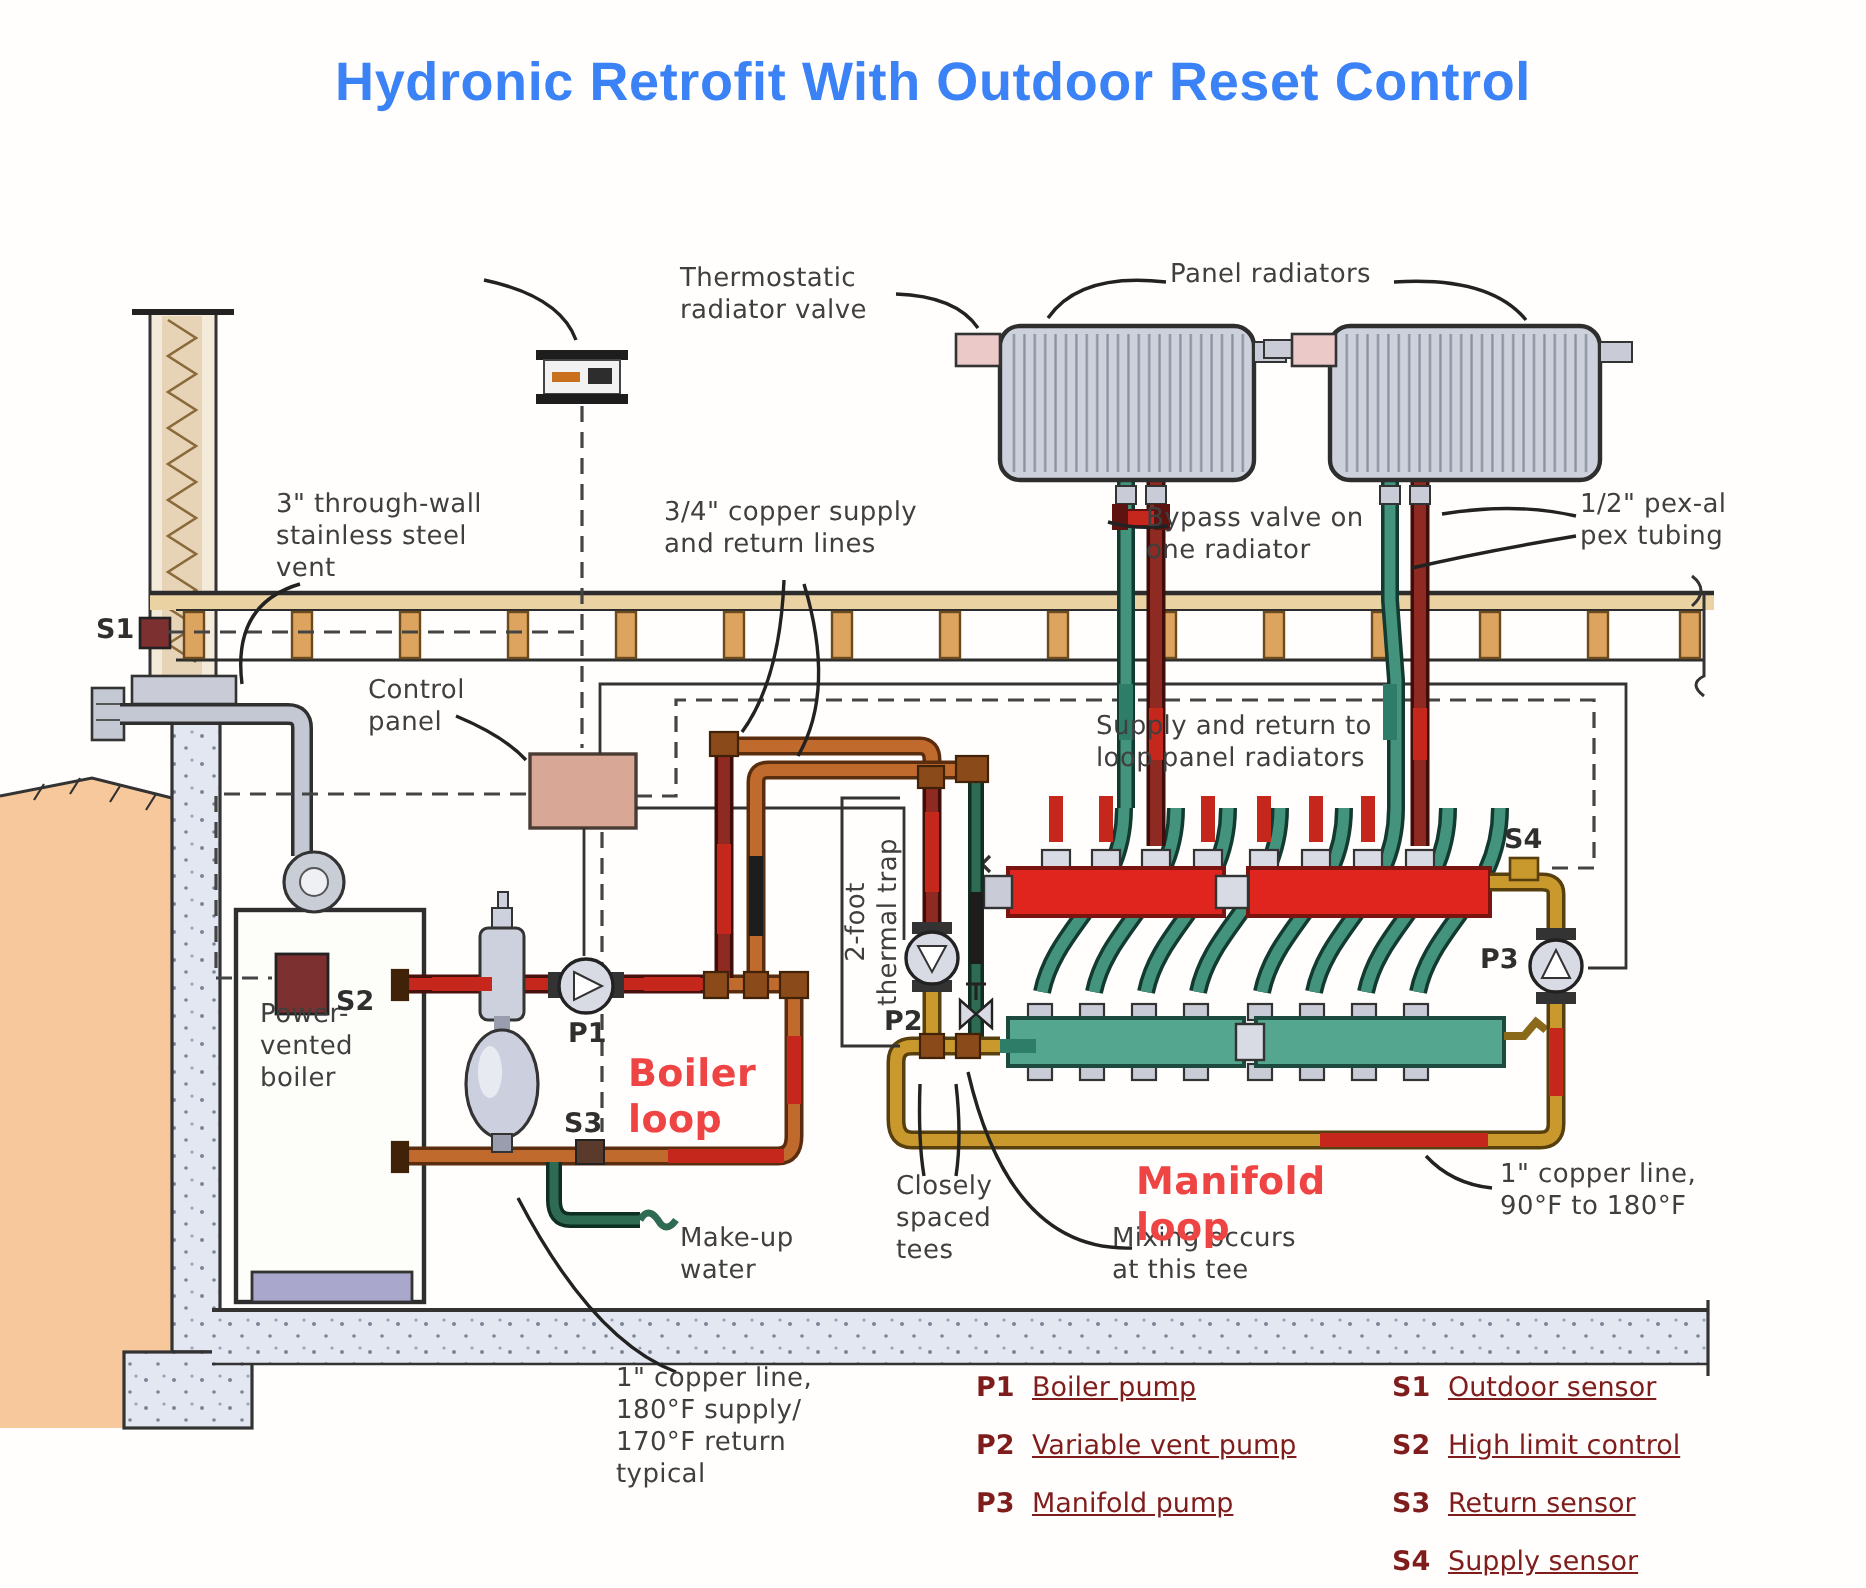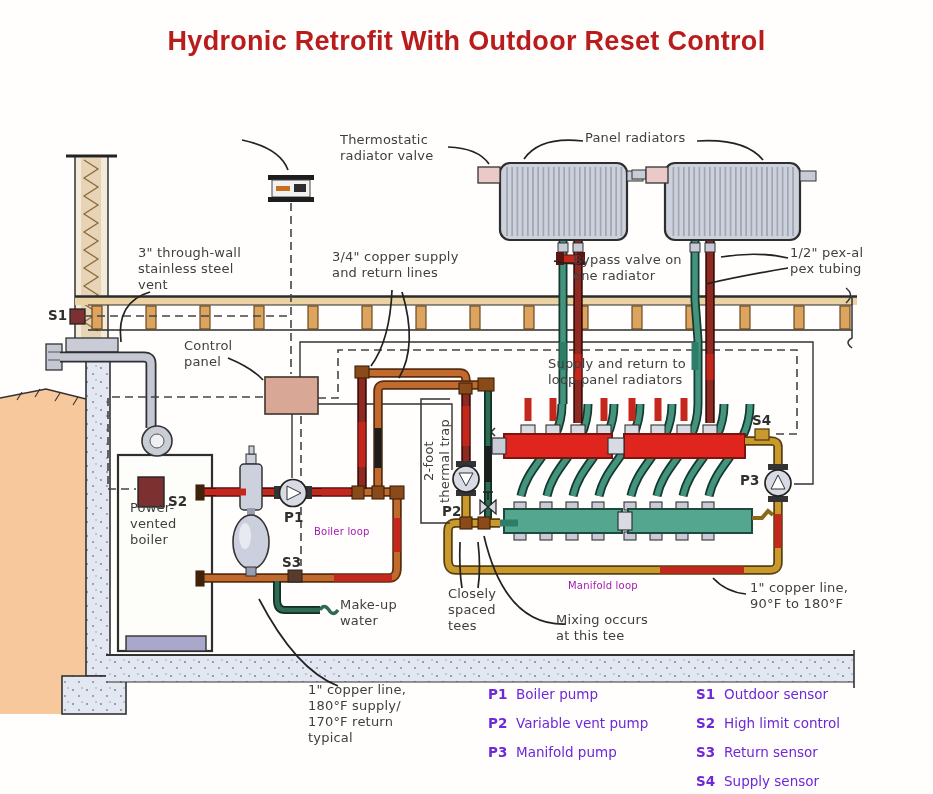--- a/index.html
+++ b/index.html
@@ -1,27 +1,27 @@
 <!DOCTYPE html>
 <html><head>
 <meta charset="utf-8">
 <style>
   html,body{margin:0;padding:0;background:#fff;}
   #stage{position:relative;width:933px;height:794px;background:#fffefc;overflow:hidden;
          font-family:"DejaVu Sans",sans-serif;}
   #title{position:absolute;top:8px;left:0;width:933px;text-align:center;
          font-family:"Liberation Sans",sans-serif;font-weight:bold;font-size:27px;
-         color:#b91c1c;letter-spacing:.3px;}
+         color:#3b82f6;letter-spacing:.3px;}
   svg{position:absolute;top:0;left:0;}
   .lbl{position:absolute;font-size:13px;line-height:1.22;color:#3f3f3f;
        white-space:pre-line;letter-spacing:.2px;}
-  .bold{font-weight:normal;font-size:10px;color:#a21caf;}
+  .bold{font-weight:bold;font-size:19px;color:#ef4444;}
   .tag{position:absolute;font-size:13.5px;font-weight:bold;color:#2f2f2f;}
   .rot{transform:rotate(-90deg);text-align:center;}
-  .lrow{position:absolute;font-size:13.5px;color:#6d28d9;}
+  .lrow{position:absolute;font-size:13.5px;color:#7f1d1d;text-decoration:underline;}
   .lrow .k{font-weight:bold;display:inline-block;width:28px;}
   
   path,line{fill:none;}
   .j{stroke-linejoin:round;}
   .copu{stroke:#5a2d0f;stroke-width:9.5;} .cop{stroke:#c06a2e;stroke-width:6;}
   .golu{stroke:#58400e;stroke-width:9.5;} .gol{stroke:#c9992e;stroke-width:6;}
   .redu{stroke:#4a100c;stroke-width:9.5;} .red{stroke:#c5271c;stroke-width:6;}
   .dru{stroke:#3f0e0a;stroke-width:9.5;}  .dr{stroke:#8e2a22;stroke-width:6;}
   .teau{stroke:#123a30;stroke-width:9;}   .tea{stroke:#44937d;stroke-width:5.5;}
   .gru{stroke:#0f2f24;stroke-width:8;}    .gr{stroke:#2f6a52;stroke-width:4.5;}
@@ -385,21 +385,21 @@
   <div class="lbl" style="left:184px;top:338px;width:70px">Control
 panel</div>
   <div class="lbl" style="left:548px;top:356px;width:170px">Supply and return to
 loop panel radiators</div>
   <div class="lbl rot" style="left:378px;top:444px;width:120px;height:34px">2-foot
 thermal trap</div>
   <div class="lbl bold" style="left:314px;top:526px;width:100px">Boiler loop</div>
   <div class="lbl" style="left:130px;top:500px;width:75px">Power-
 vented
 boiler</div>
-  <div class="lbl" style="left:340px;top:597px;width:80px">Make-up
+  <div class="lbl" style="left:340px;top:612px;width:80px">Make-up
 water</div>
   <div class="lbl" style="left:448px;top:586px;width:70px">Closely
 spaced
 tees</div>
   <div class="lbl" style="left:556px;top:612px;width:120px">Mixing occurs
 at this tee</div>
   <div class="lbl bold" style="left:568px;top:580px;width:120px">Manifold loop</div>
   <div class="lbl" style="left:750px;top:580px;width:115px">1" copper line,
 90°F to 180°F</div>
   <div class="lbl" style="left:308px;top:682px;width:120px">1" copper line,

